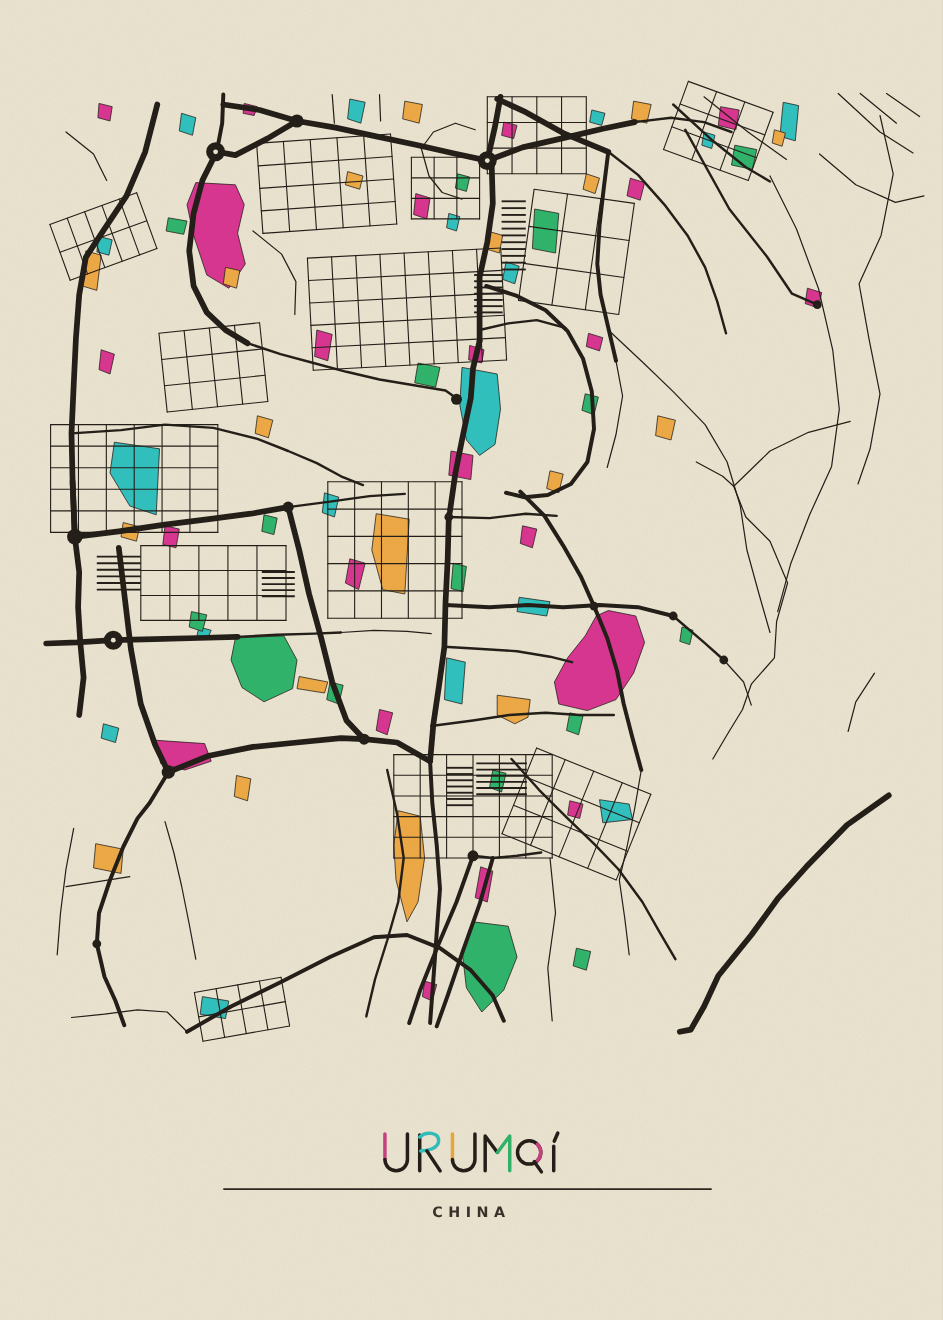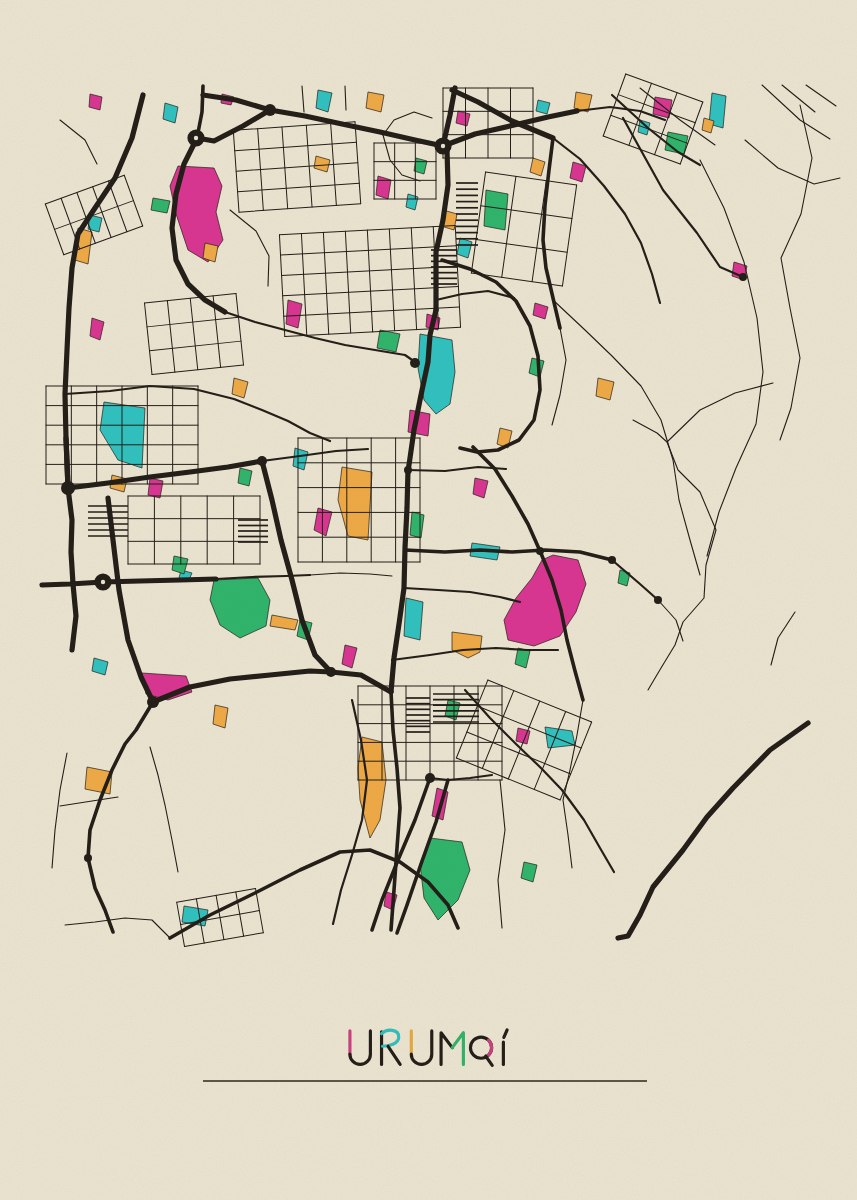--- a/index.html
+++ b/index.html
@@ -453,13 +453,14 @@
           <path d="M17,28 L24,38" fill="none" stroke="#211c16" stroke-width="3.4" stroke-linecap="round" stroke-linejoin="round"></path>
         </g>
         <g transform="translate(164,0)">
           <path d="M2,37 L2,13" fill="none" stroke="#211c16" stroke-width="3.4" stroke-linecap="round" stroke-linejoin="round"></path>
           <path d="M2.5,8 L6,0" fill="none" stroke="#211c16" stroke-width="3.4" stroke-linecap="round" stroke-linejoin="round"></path>
         </g>
       </g>
     <line id="divider" x1="203" x2="647" y1="1081" y2="1081" stroke="#2a241c" stroke-width="1.6"></line>
     <rect class="grain" x="0" y="0" width="857" height="1200" filter="url(#grainF)"></rect>
   </svg>
+  <div class="subtitle" style="color: rgb(56, 50, 42);">CHINA</div>
 </div>
 
 </body></html>

